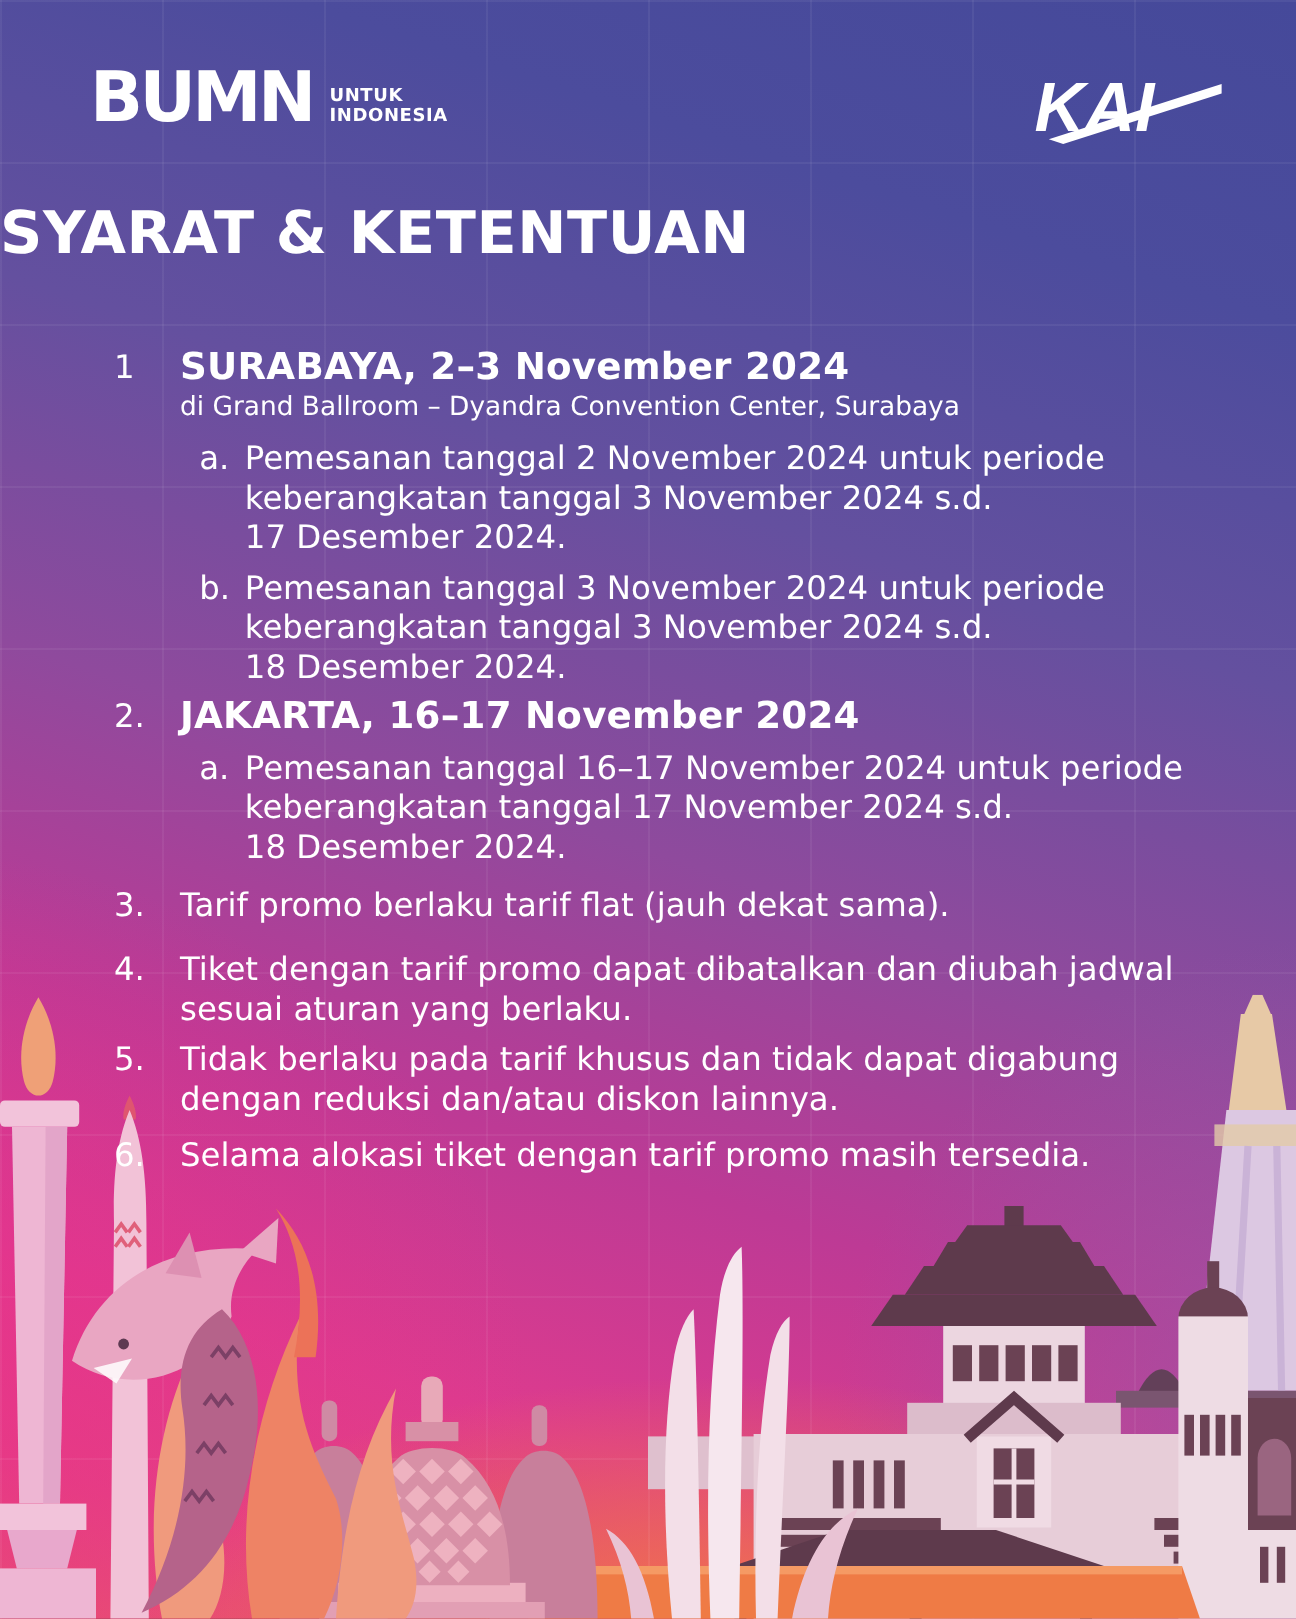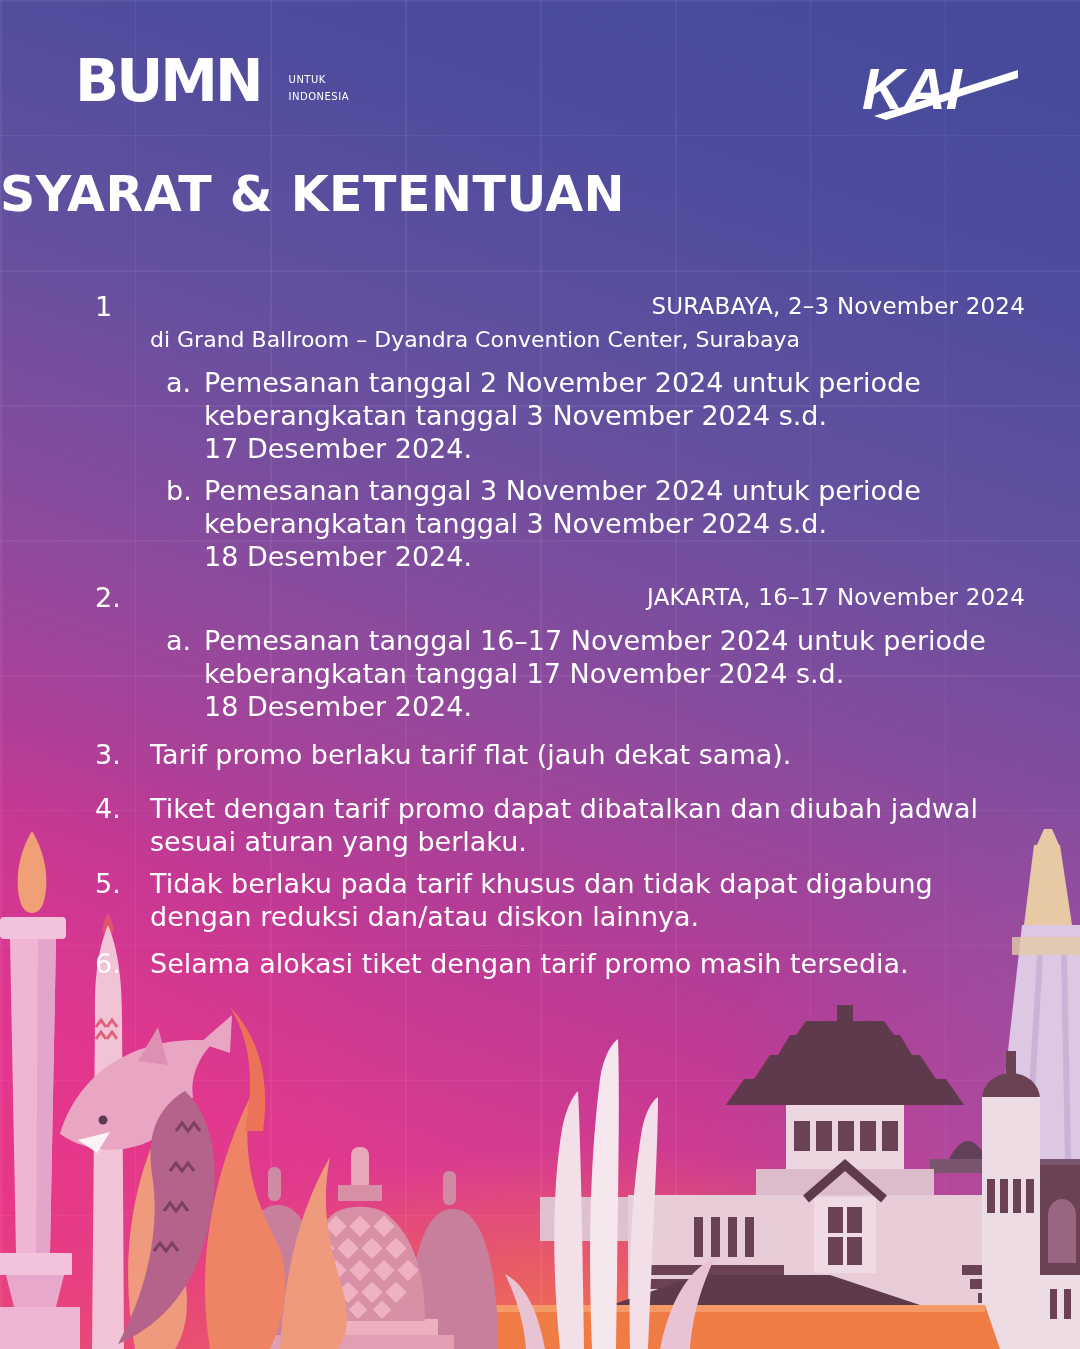--- a/index.html
+++ b/index.html
@@ -15,26 +15,26 @@
   }
   .grid-overlay {
     position:absolute; inset:0; z-index:1; pointer-events:none;
     background-image:
       repeating-linear-gradient(to right, rgba(255,255,255,.055) 0 1.5px, transparent 1.5px 135px),
       repeating-linear-gradient(to bottom, rgba(255,255,255,.055) 0 1.5px, transparent 1.5px 135px);
   }
   .header { position:absolute; top:52px; left:75px; right:60px; z-index:3; display:flex; justify-content:space-between; align-items:flex-start; }
   .bumn { display:flex; align-items:center; }
   .bumn-word { font-size:58px; font-weight:bold; letter-spacing:-3px; line-height:1; }
-  .bumn-tag { margin-left:28px; margin-top:14px; font-size:10px; font-weight:normal; line-height:17px; letter-spacing:.5px; }
+  .bumn-tag { margin-left:14px; margin-top:14px; font-size:15px; font-weight:bold; line-height:17px; letter-spacing:.5px; }
   .kai { position:relative; margin-top:2px; }
   .terms { position:absolute; top:290px; left:95px; width:930px; z-index:2; font-size:27px; line-height:33px; }
   .term { display:grid; grid-template-columns:55px 1fr; }
   .term .num { font-size:27px; }
-  .heading { font-size:23px; font-weight:normal; letter-spacing:.2px; line-height:33px;text-align:right; }
+  .heading { font-size:31px; font-weight:bold; letter-spacing:.2px; line-height:33px; }
   .subheading { font-size:22px; line-height:33px; }
   .sub { display:grid; grid-template-columns:38px 1fr; margin-left:16px; }
   .subtext, .itemtext { white-space:pre-line; }
   .mt-a1 { margin-top:10px; } .mt-b1 { margin-top:9px; }
   .mt-i2 { margin-top:8px; }  .mt-a2 { margin-top:10px; }
   .mt-i3 { margin-top:15px; } .mt-i4 { margin-top:21px; }
   .mt-i5 { margin-top:9px; }  .mt-i6 { margin-top:14px; }
   .title { position:absolute; top:166px; width:100%; text-align:left; z-index:2;
            font-size:49px; font-weight:bold; letter-spacing:.5px; }
   .skyline { position:absolute; left:0; bottom:0; z-index:1; }

